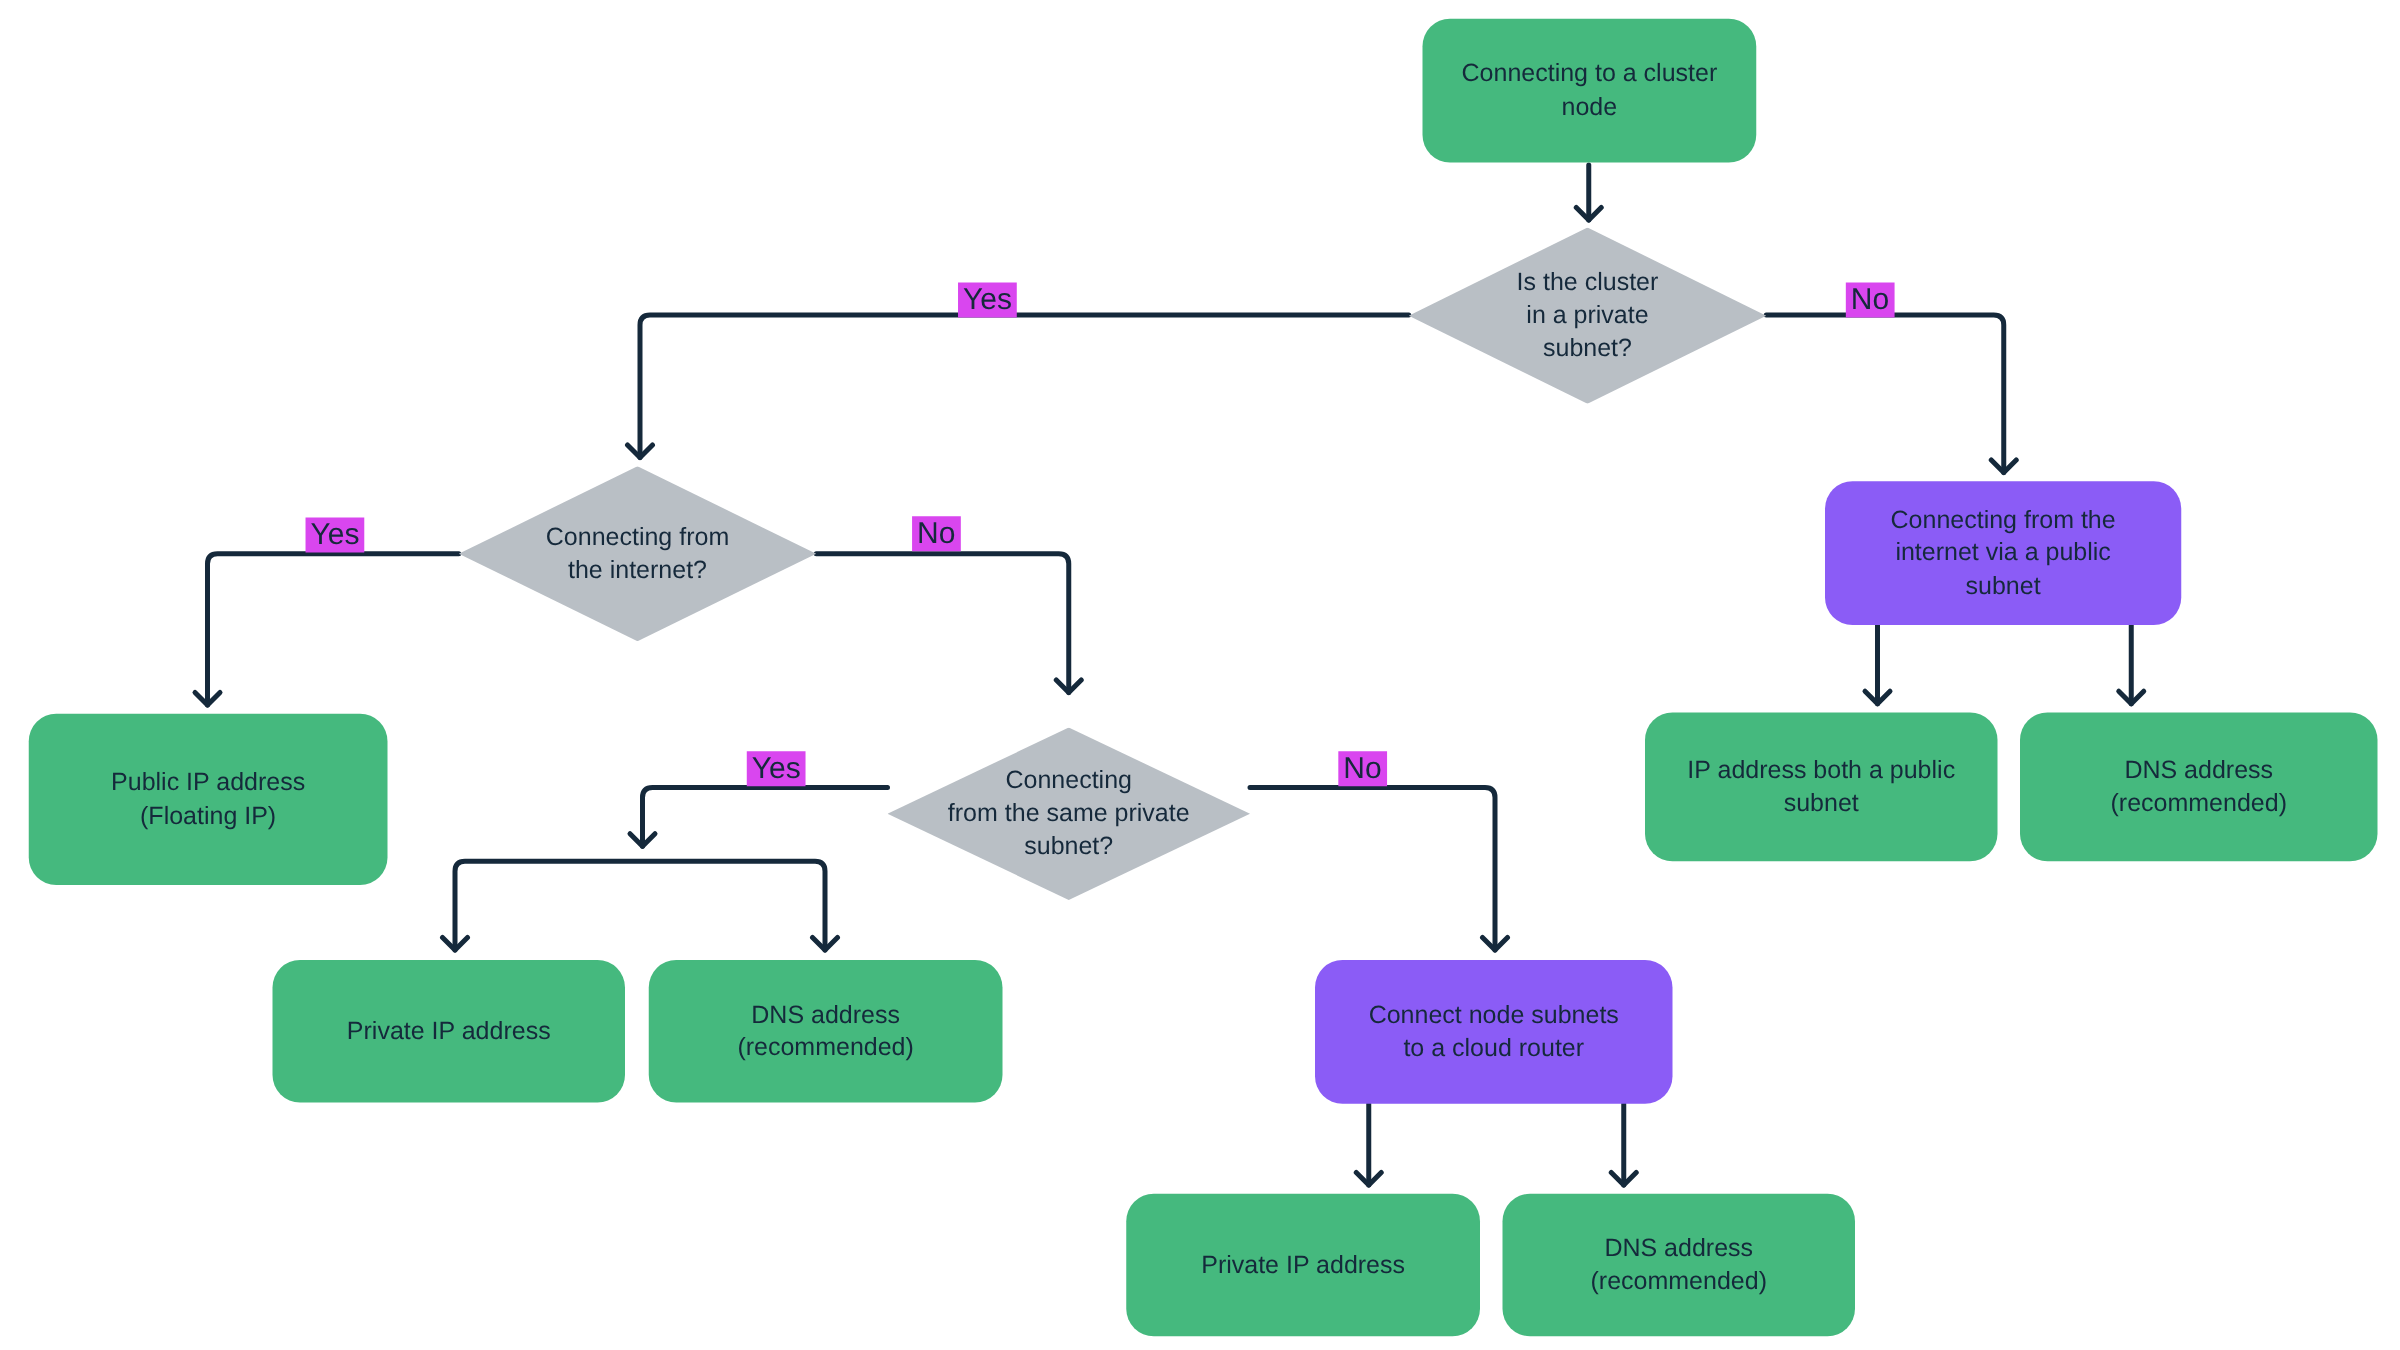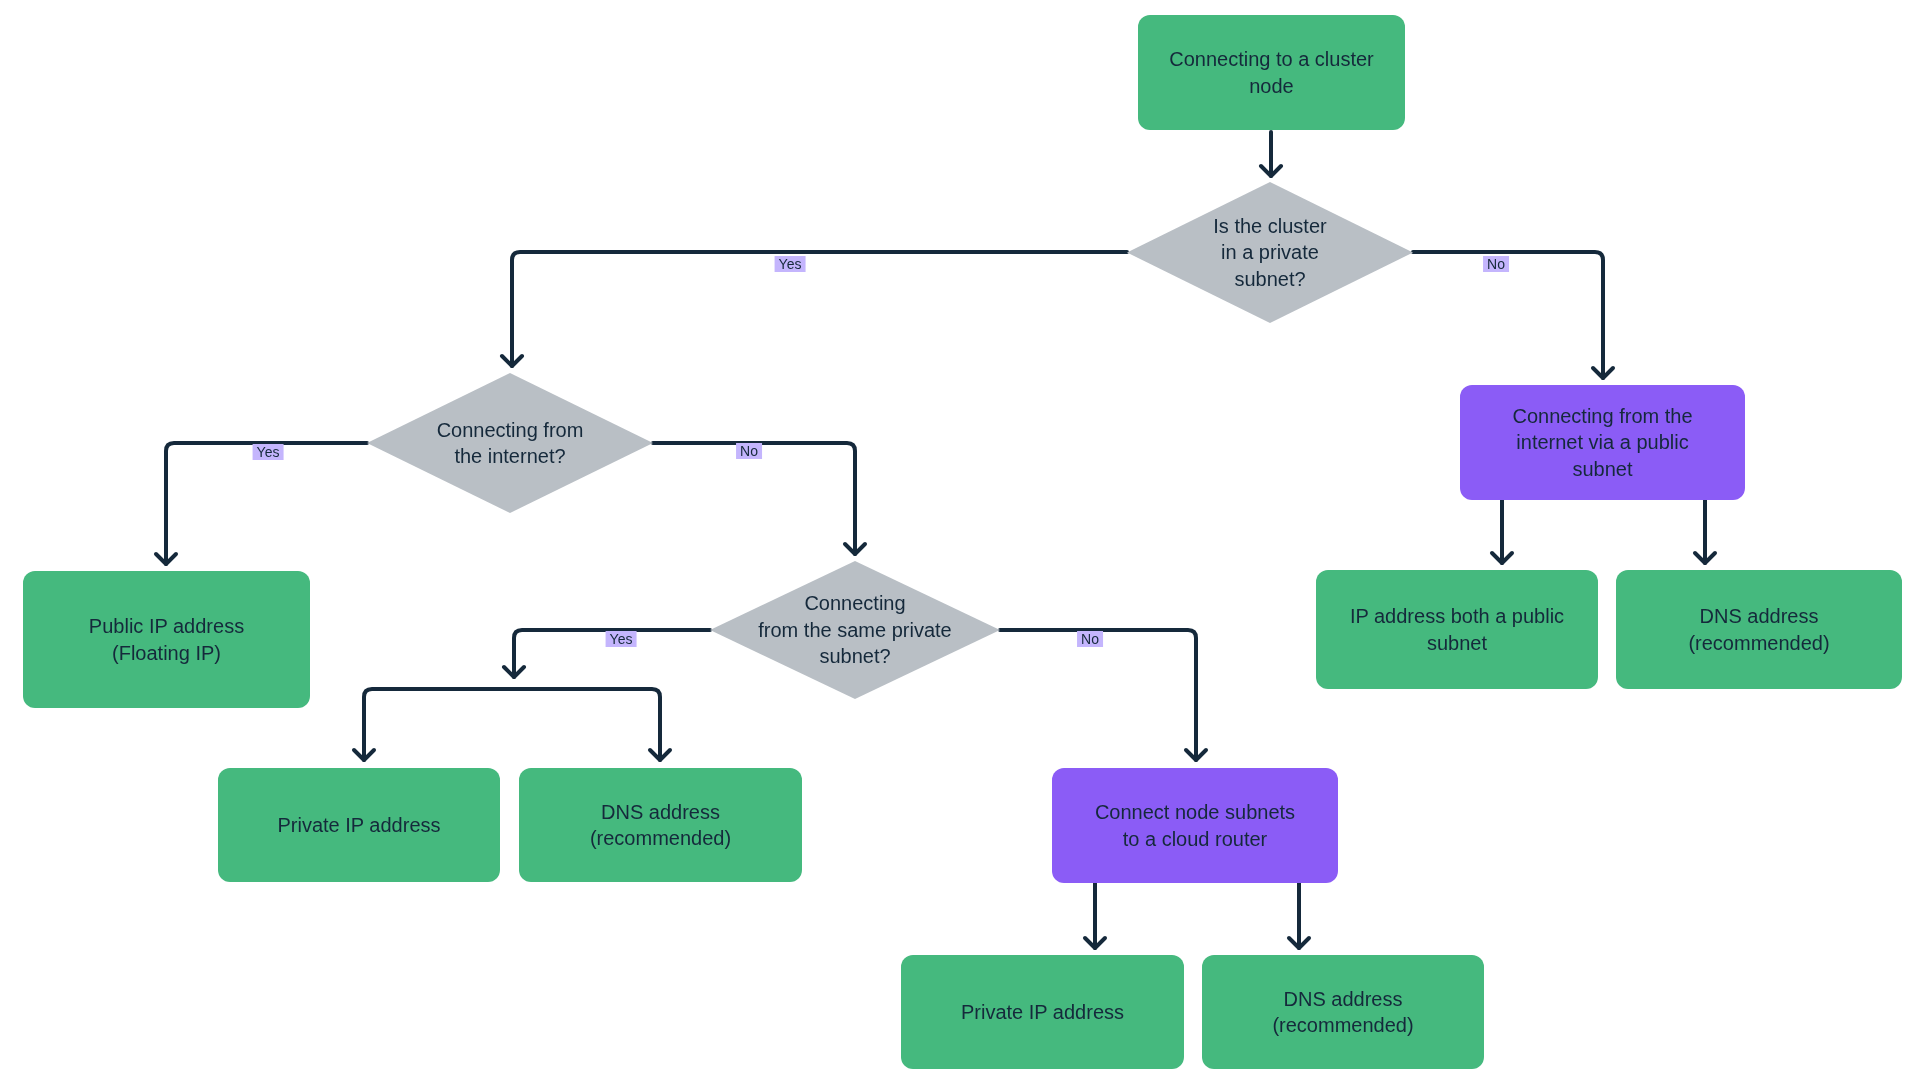--- a/index.html
+++ b/index.html
@@ -6,30 +6,30 @@
   .canvas{
     position:relative;width:1920px;height:1080px;background:#ffffff;overflow:hidden;
     font-family:"Liberation Sans", sans-serif;color:#15293B;
   }
   svg.wires{position:absolute;left:0;top:0;width:1920px;height:1080px;}
   .node{
     position:absolute;display:flex;align-items:center;justify-content:center;
     text-align:center;font-size:20px;line-height:1.32;color:#15293B;
   }
   .node span{white-space:pre-line;display:block;}
-  .rect{border-radius:12px;}
+  .rect{border-radius:22px;}
   .green{background:#45B97E;}
   .gray{background:#8b5cf6;}
   .diamond{
     background:#B9BFC5;
     clip-path:polygon(50% 0%, 100% 50%, 50% 100%, 0% 50%);
   }
   .edge-label{
     position:absolute;transform:translate(-50%,-50%);
-    font-size:14px;color:#15293B;background:#c4b5fd;padding:0 4px;margin-top:24px;
+    font-size:24px;color:#15293B;background:#d946ef;padding:0 4px;
   }
 </style>
 </head>
 <body>
 
 <div class="canvas">
 
   <svg class="wires" viewBox="0 0 1920 1080">
     <defs>
       <marker id="arrow" markerUnits="userSpaceOnUse" markerWidth="26" markerHeight="26" viewBox="0 0 26 26" refX="18" refY="13" orient="auto-start-reverse">
@@ -72,21 +72,21 @@
     <span>Connecting from the
 internet via a public
 subnet</span>
   </div>
 
   <div class="node rect green" style="left:23px;top:571px;width:287px;height:137px">
     <span>Public IP address
 (Floating IP)</span>
   </div>
 
-  <div class="node diamond" style="left:710px;top:561px;width:290px;height:138px">
+  <div class="node diamond" style="left:710px;top:582px;width:290px;height:138px">
     <span>Connecting
 from the same private
 subnet?</span>
   </div>
 
   <div class="node rect green" style="left:1316px;top:570px;width:282px;height:119px">
     <span>IP address both a public
 subnet</span>
   </div>
 

